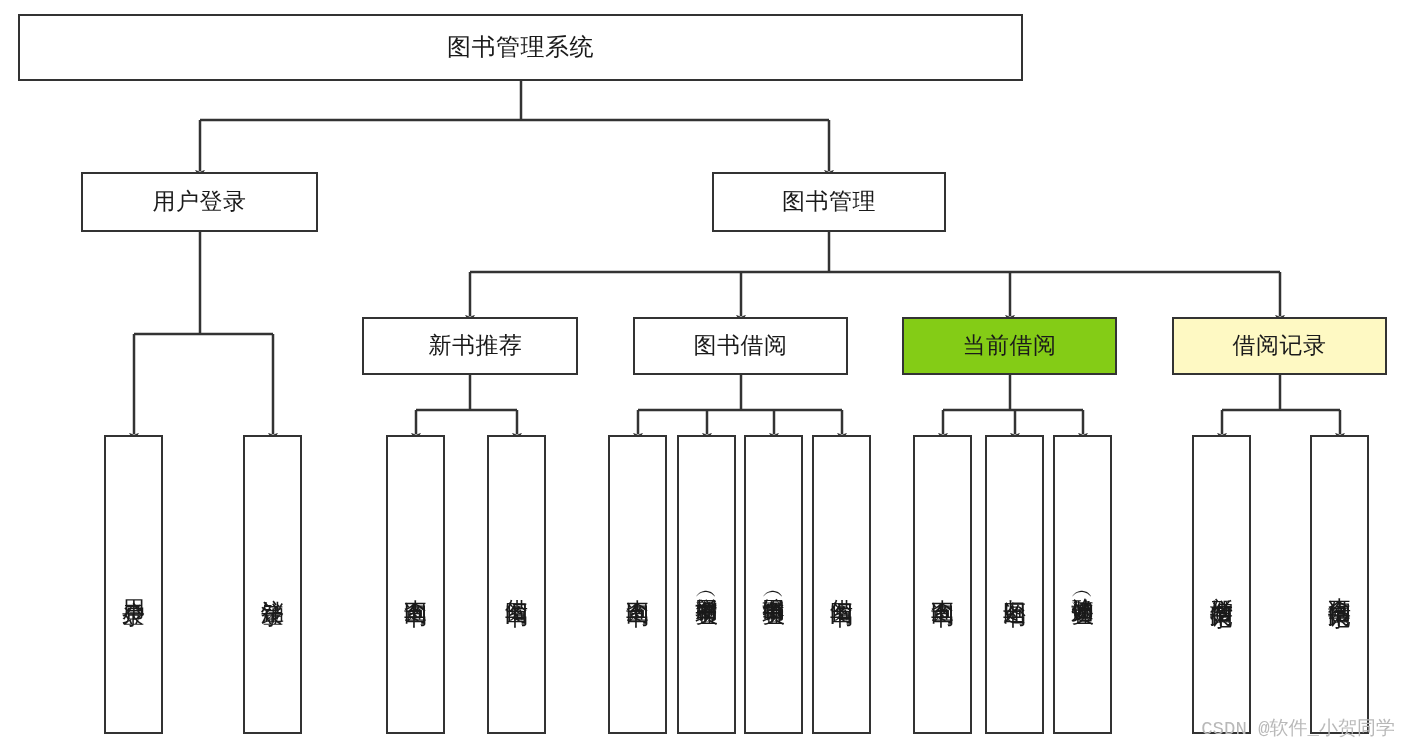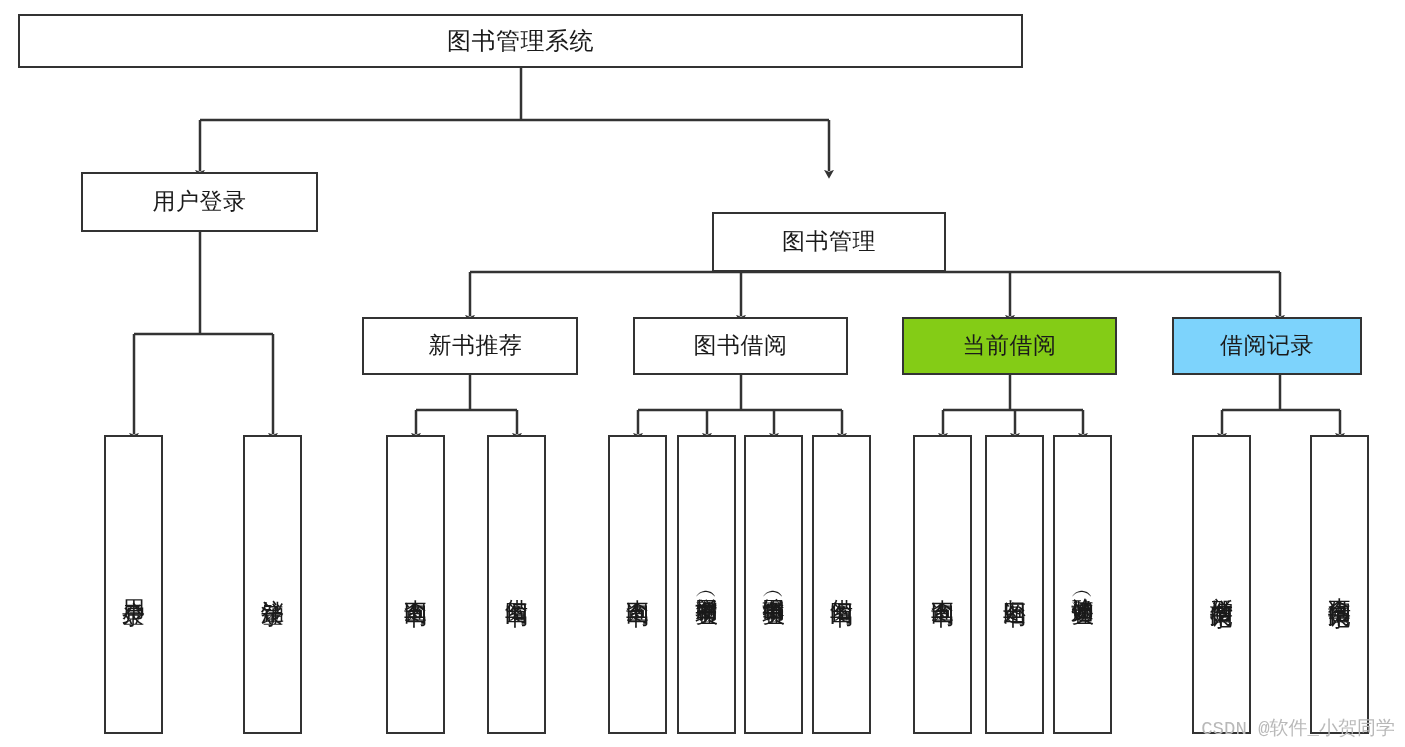--- a/index.html
+++ b/index.html
@@ -118,39 +118,39 @@
         <path d="M943,410 L943,434" marker-end="url(#arrowhead)"></path>
         <path d="M1015,410 L1015,434" marker-end="url(#arrowhead)"></path>
         <path d="M1083,410 L1083,434" marker-end="url(#arrowhead)"></path>
         <path d="M1280,375 L1280,410"></path>
         <path d="M1222,410 L1340,410"></path>
         <path d="M1222,410 L1222,434" marker-end="url(#arrowhead)"></path>
         <path d="M1340,410 L1340,434" marker-end="url(#arrowhead)"></path>
       </g>
   </svg>
   <div id="node-layer">
-      <div class="node horiz root" style="left: 18px; top: 14px; width: 1005px; height: 54px; border-color: rgb(51, 51, 51); background: rgb(255, 255, 255); color: rgb(26, 26, 26);">
+      <div class="node horiz root" style="left: 18px; top: 14px; width: 1005px; height: 67px; border-color: rgb(51, 51, 51); background: rgb(255, 255, 255); color: rgb(26, 26, 26);">
         <span class="node-label">图书管理系统</span>
       </div>
       <div class="node horiz" style="left: 81px; top: 172px; width: 237px; height: 60px; border-color: rgb(51, 51, 51); background: rgb(255, 255, 255); color: rgb(26, 26, 26);">
         <span class="node-label">用户登录</span>
       </div>
-      <div class="node horiz" style="left: 712px; top: 172px; width: 234px; height: 60px; border-color: rgb(51, 51, 51); background: rgb(255, 255, 255); color: rgb(26, 26, 26); margin-top: 40px;">
+      <div class="node horiz" style="left: 712px; top: 172px; width: 234px; height: 60px; border-color: rgb(51, 51, 51); background: rgb(255, 255, 255); color: rgb(26, 26, 26);">
         <span class="node-label">图书管理</span>
       </div>
       <div class="node horiz" style="left: 362px; top: 317px; width: 216px; height: 58px; border-color: rgb(51, 51, 51); background: rgb(255, 255, 255); color: rgb(26, 26, 26); padding-left: 11px;">
         <span class="node-label">新书推荐</span>
       </div>
       <div class="node horiz" style="left: 633px; top: 317px; width: 215px; height: 58px; border-color: rgb(51, 51, 51); background: rgb(255, 255, 255); color: rgb(26, 26, 26);">
         <span class="node-label">图书借阅</span>
       </div>
       <div class="node horiz" style="left: 902px; top: 317px; width: 215px; height: 58px; border-color: rgb(51, 51, 51); background: #84cc16; color: rgb(26, 26, 26);">
         <span class="node-label">当前借阅</span>
       </div>
-      <div class="node horiz" style="left: 1172px; top: 317px; width: 190px; height: 58px; border-color: rgb(51, 51, 51); background: #7dd3fc; color: rgb(26, 26, 26);">
+      <div class="node horiz" style="left: 1172px; top: 317px; width: 215px; height: 58px; border-color: rgb(51, 51, 51); background: #fef9c3; color: rgb(26, 26, 26);">
         <span class="node-label">借阅记录</span>
       </div>
       <div class="node vert" style="left: 104px; top: 435px; width: 59px; height: 299px; border-color: rgb(51, 51, 51); background: rgb(255, 255, 255); color: rgb(26, 26, 26);">
         <span class="node-label">用户登录</span>
       </div>
       <div class="node vert" style="left: 243px; top: 435px; width: 59px; height: 299px; border-color: rgb(51, 51, 51); background: rgb(255, 255, 255); color: rgb(26, 26, 26);">
         <span class="node-label">注销登录</span>
       </div>
       <div class="node vert" style="left: 386px; top: 435px; width: 59px; height: 299px; border-color: rgb(51, 51, 51); background: rgb(255, 255, 255); color: rgb(26, 26, 26);">
         <span class="node-label">查询图书</span>

